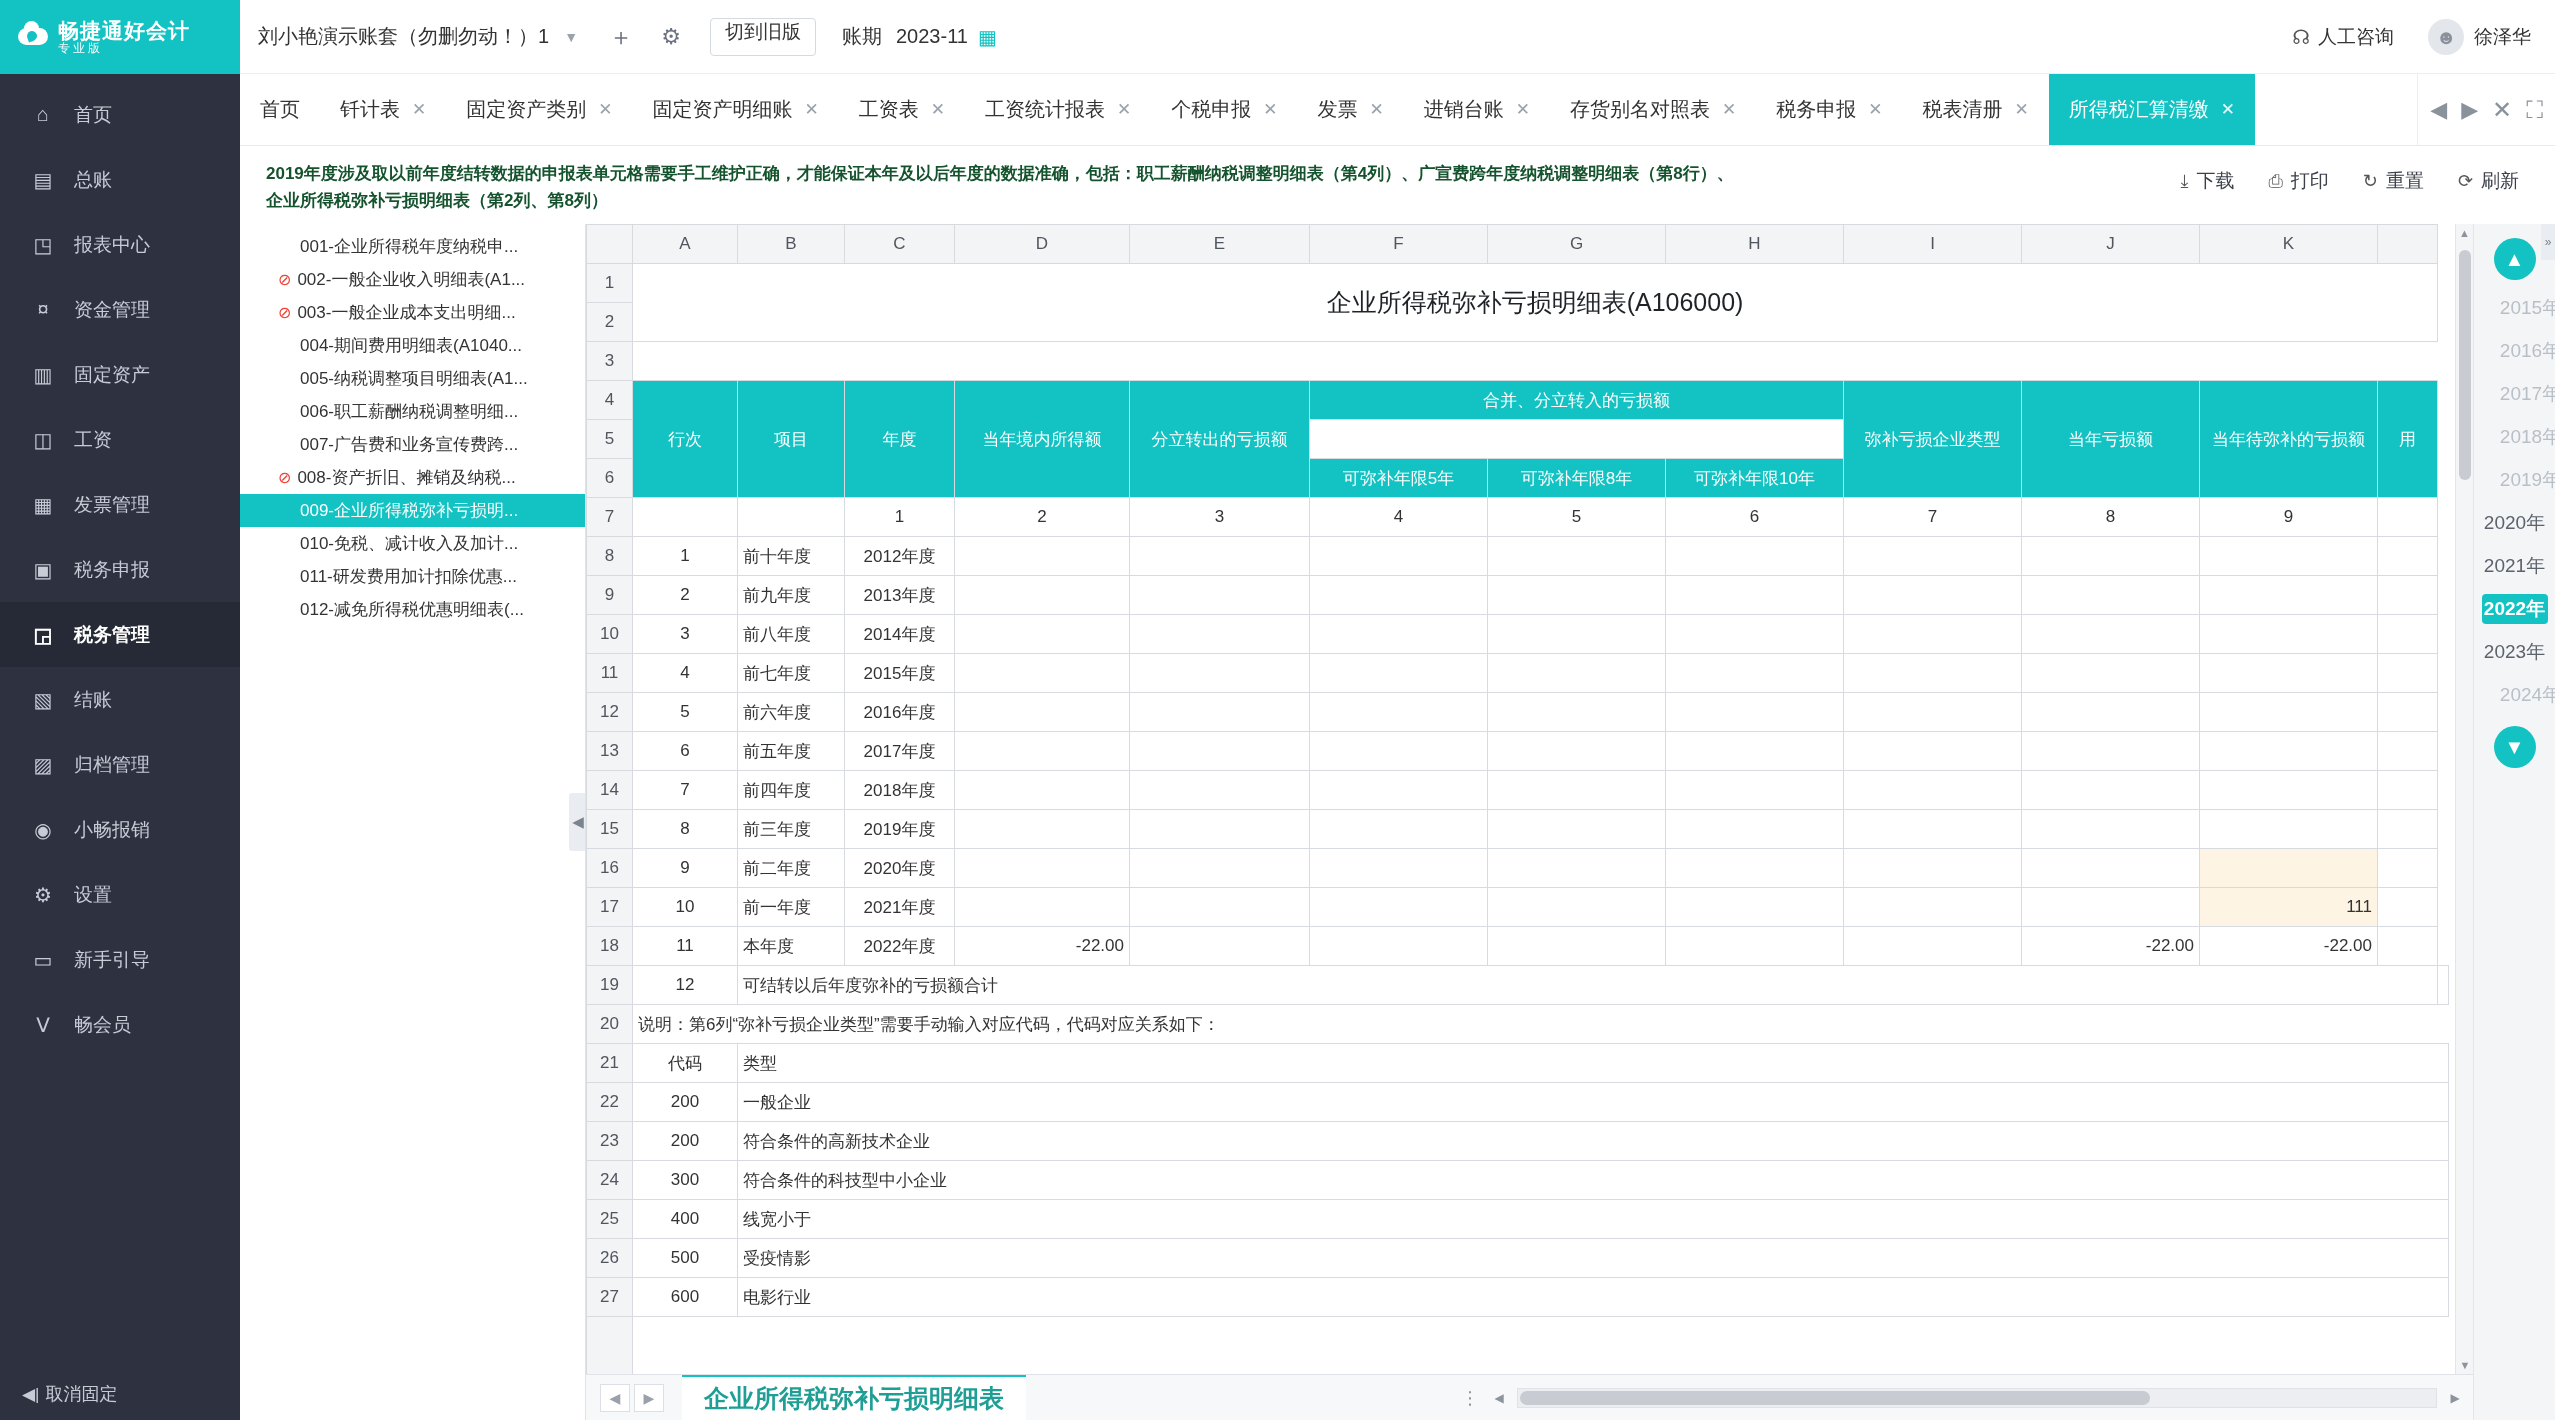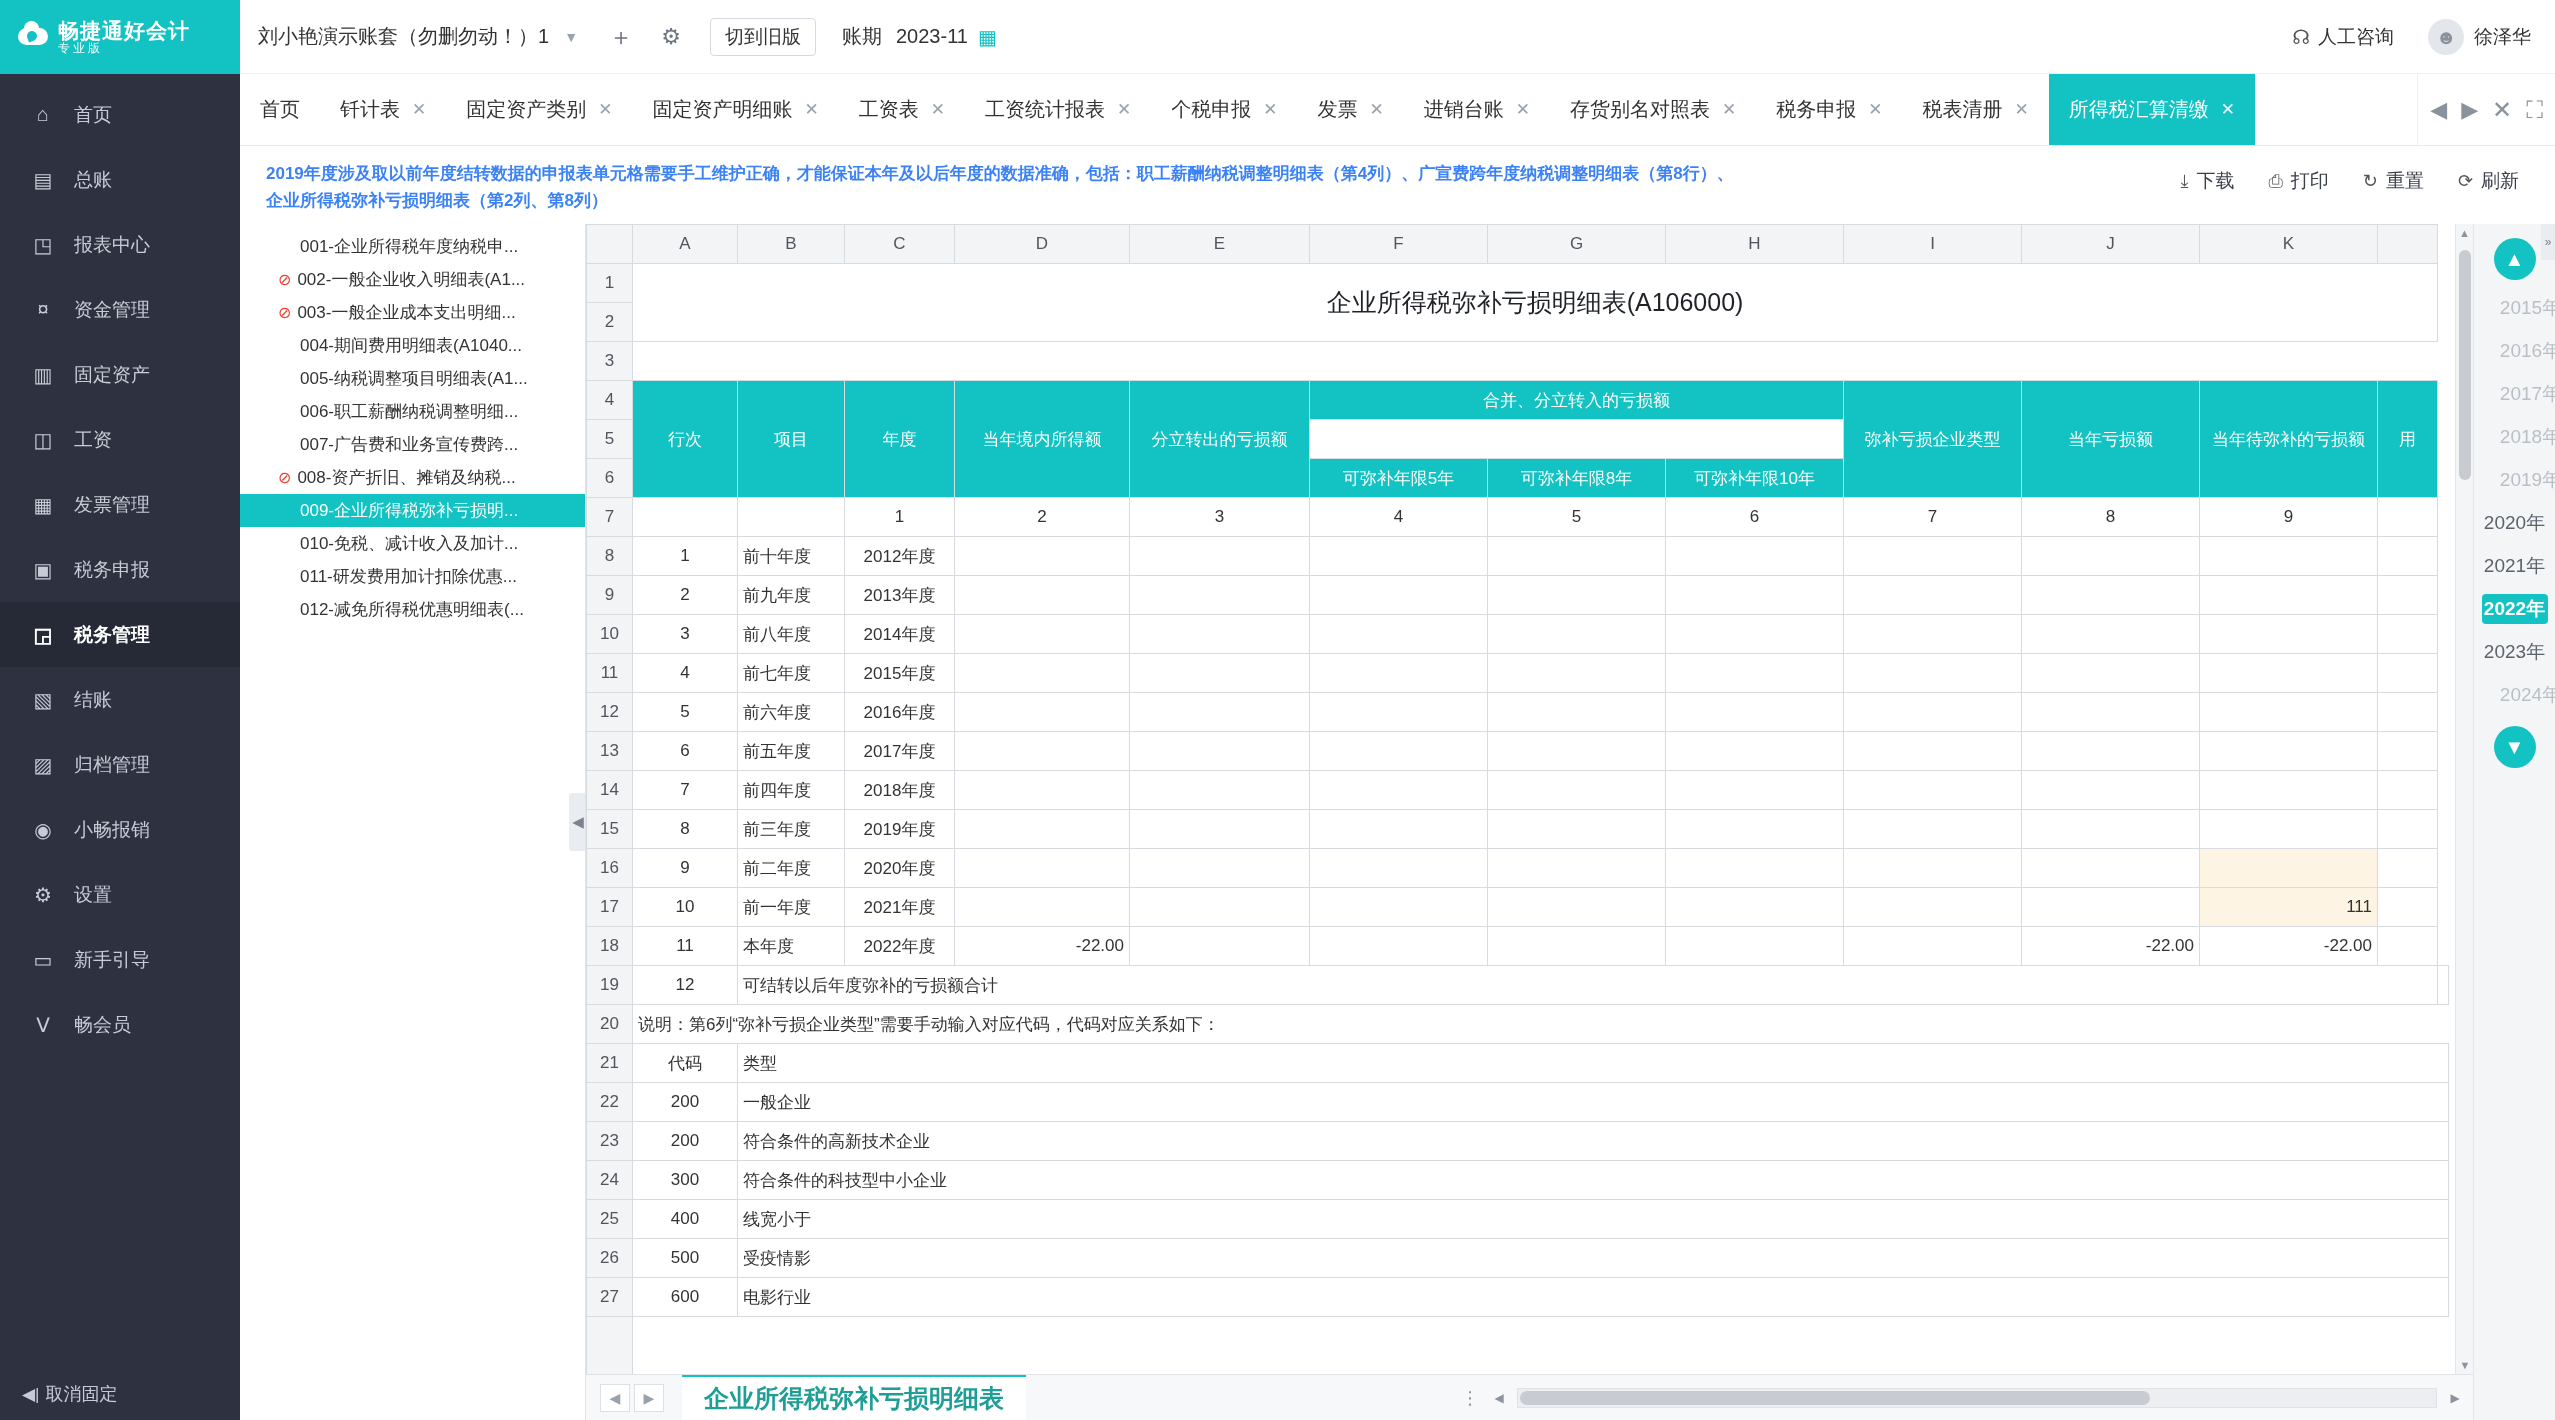--- a/index.html
+++ b/index.html
@@ -70,21 +70,21 @@
     font-size:20px; color:#333; justify-content:space-between; padding-right:10px;
   }
   .chev { color:#9aa3ad; font-size:14px; }
   .circle-btn {
     width:34px; height:34px; border-radius:50%; display:flex; align-items:center;
     justify-content:center; color:#6b7280; font-size:24px; margin-left:16px; cursor:pointer;
   }
   .gear { font-size:22px; }
   .btn-outline {
     height:38px; padding:0 14px; border:1px solid #d5dae1; border-radius:4px;
-    display:flex; align-items:center; font-size:19px; color:#333; margin-left:22px; cursor:pointer;
+    display:flex; font-size:19px; color:#333; margin-left:22px; cursor:pointer;
     background:#fff;
   }
   .period {
     margin-left:26px; display:flex; align-items:center; font-size:20px; color:#333;
   }
   .period .lbl { margin-right:14px; }
   .period .val { margin-right:10px; }
   .cal-ico { color:#13c2c2; font-size:20px; }
   .topbar-right {
     position:absolute; right:24px; top:0; height:74px; display:flex; align-items:center;
@@ -119,21 +119,21 @@
     border-left:1px solid #eceef2;
   }
   .tctrl { color:#8a929c; font-size:22px; cursor:pointer; }
   .tctrl.big { font-size:24px; }
 
   
   .notice {
     padding:14px 22px 10px 26px; position:relative; min-height:74px;
   }
   .notice-text {
-    color:#3b82f6; font-size:17px; line-height:1.6; max-width:1470px; font-weight:bold;
+    color:#14532d; font-size:17px; line-height:1.6; max-width:1470px; font-weight:bold;
   }
   .notice-actions {
     position:absolute; right:36px; top:22px; display:flex; align-items:center; gap:34px;
   }
   .nact { display:flex; align-items:center; font-size:19px; color:#3b3f49; cursor:pointer; }
   .nact .i { margin-right:8px; font-size:18px; color:#555; }
 
   
   .workarea { flex:1; display:flex; position:relative; min-height:0; }
 

